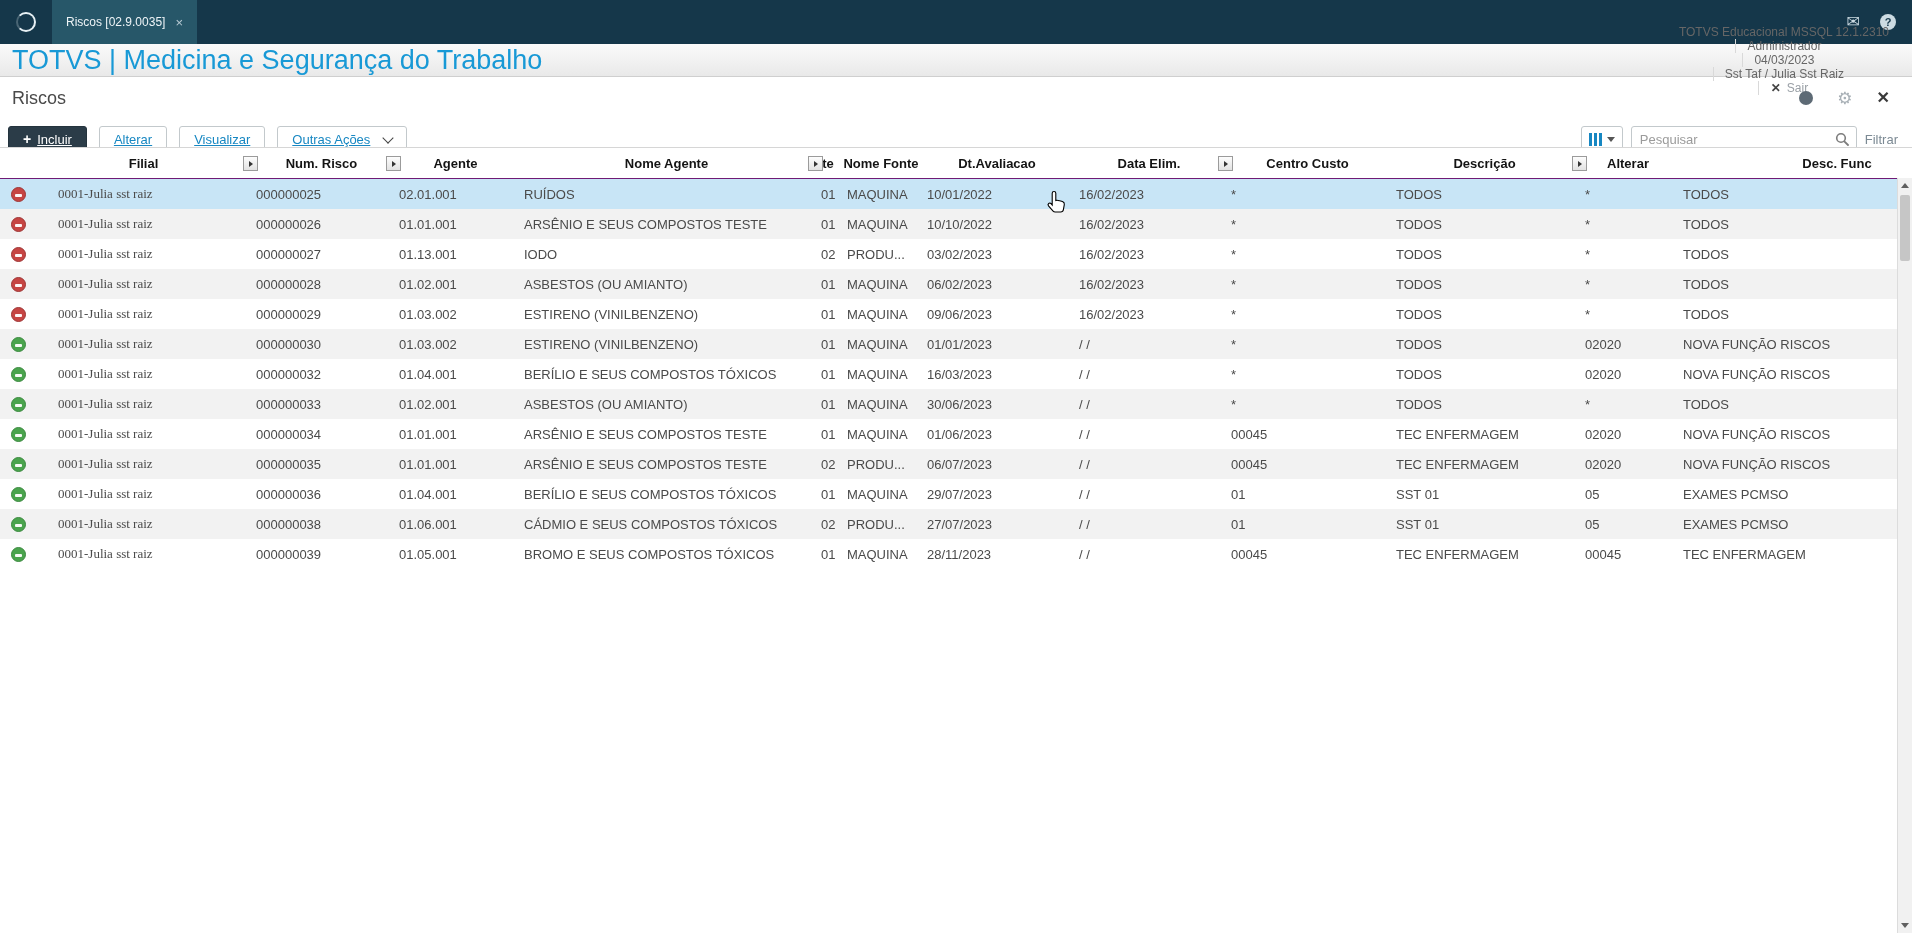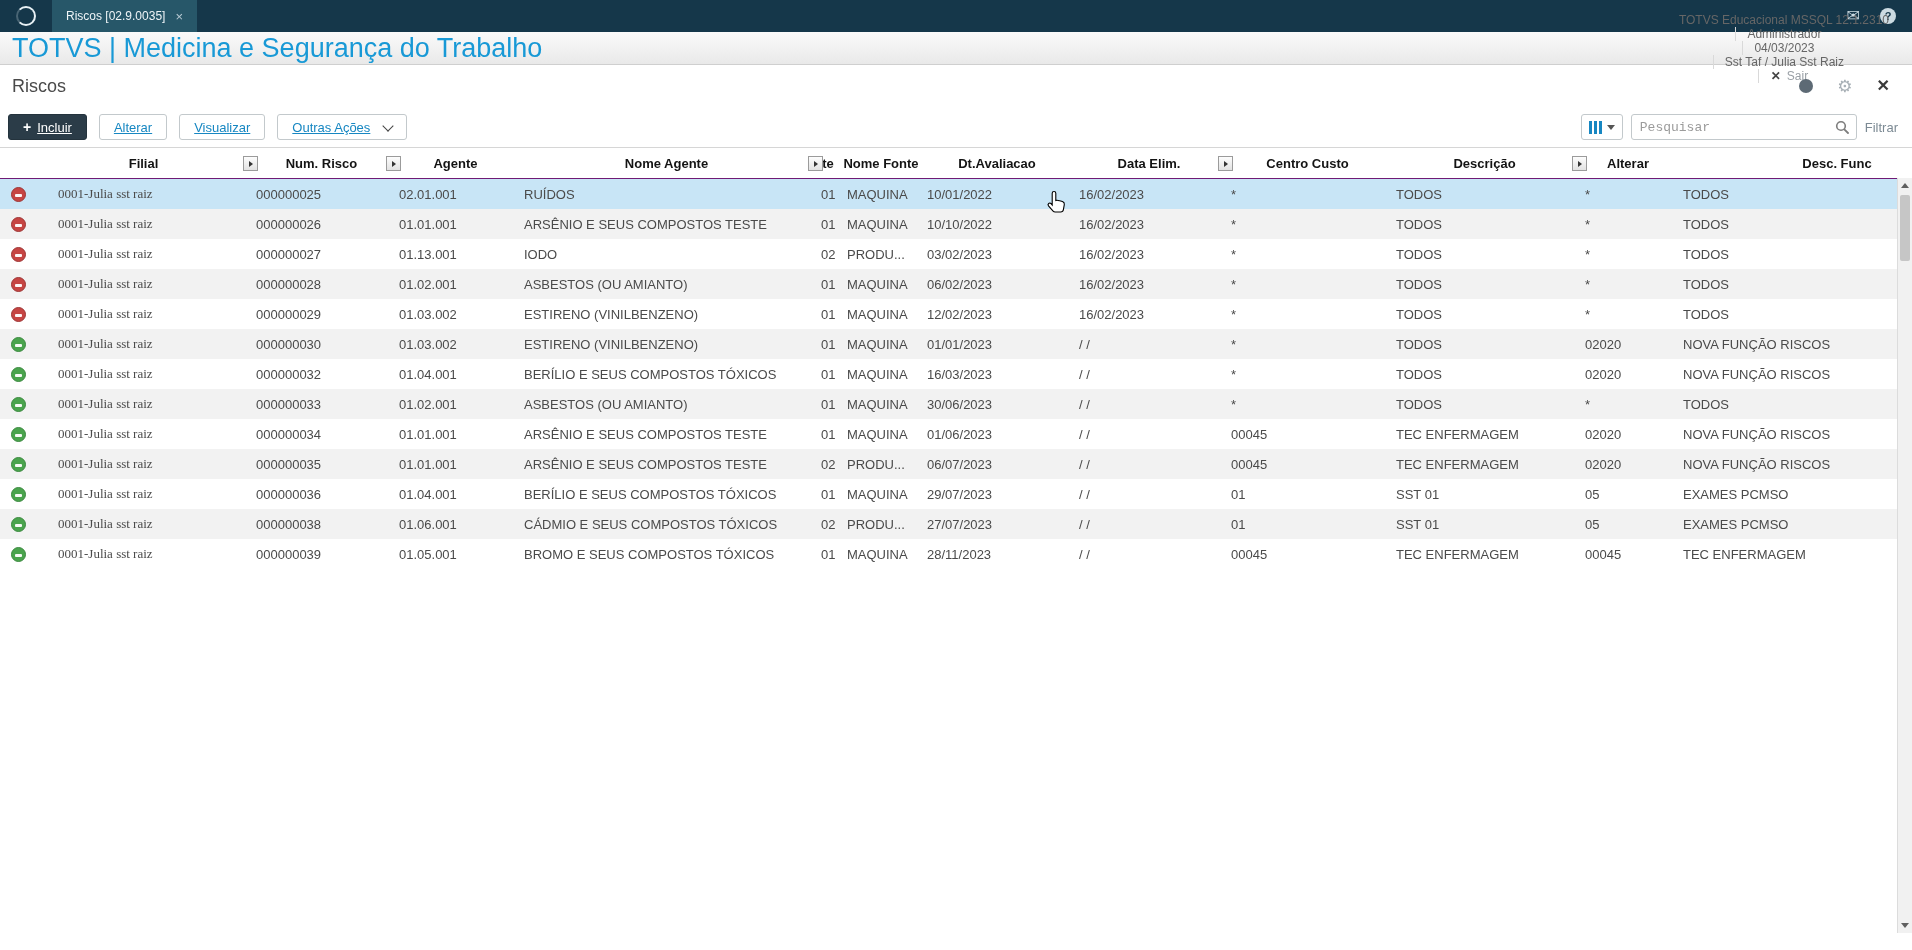--- a/index.html
+++ b/index.html
@@ -2,21 +2,21 @@
 <html><head>
 <meta charset="utf-8">
 <style>
   html,body{margin:0;padding:0;background:#fff;}
   body{
     width:1912px;height:950px;overflow:hidden;position:relative;
     font-family:"Liberation Sans", sans-serif;
     -webkit-font-smoothing:antialiased;
   }
   
-  .topbar{height:32px;background:#15374a;display:flex;align-items:stretch;color:#dfe9ee;}
+  .topbar{height:44px;background:#15374a;display:flex;align-items:stretch;color:#dfe9ee;}
   .logo-wrap{width:52px;display:flex;align-items:center;justify-content:center;}
   .logo{width:20px;height:20px;box-sizing:border-box;border-radius:50%;
         border:2.5px solid #e8f1f5;border-left-color:rgba(232,241,245,.25);}
   .tab{display:flex;align-items:center;gap:10px;padding:0 14px;background:#275769;
        font-size:12px;color:#eef4f7;white-space:nowrap;}
   .tab-close{color:#b9cbd4;font-size:13px;line-height:1;}
   .topbar-right{margin-left:auto;display:flex;align-items:center;gap:20px;padding-right:16px;}
   .mail-icon{font-size:16px;color:#ccdbe2;line-height:1;}
   .help-icon{width:16px;height:16px;border-radius:50%;background:#ccdbe2;color:#15374a;
              font-size:11px;font-weight:bold;display:flex;align-items:center;justify-content:center;}
@@ -51,21 +51,21 @@
   .toolbar-right{margin-left:auto;display:flex;align-items:center;gap:8px;padding-right:6px;}
   .colpick-btn{height:26px;padding:0 7px;background:#fff;border:1px solid #c3c9cc;border-radius:3px;
                display:flex;align-items:center;gap:5px;box-sizing:border-box;}
   .cols-icon{display:flex;gap:2px;align-items:center;}
   .cols-icon i{display:block;width:3px;height:13px;background:#1787c2;}
   .dd-arrow{width:0;height:0;border-left:4px solid transparent;border-right:4px solid transparent;
             border-top:5px solid #555;}
   .search-box{position:relative;width:226px;height:26px;border:1px solid #c3c9cc;border-radius:3px;
               background:#fff;display:flex;align-items:center;box-sizing:border-box;}
   .search-box input{border:0;outline:0;flex:1;min-width:0;font-size:13px;padding:0 8px;color:#333;
-                    background:transparent;font-family:Liberation Mono, monospace;}
+                    background:transparent;font-family:Liberation Sans, sans-serif;}
   .search-box input::placeholder{color:#9b9b9b;}
   .mag{margin-right:7px;display:flex;}
   .filtrar{font-size:13px;color:#7c8a94;white-space:nowrap;}
   
   .grid{position:absolute;left:0;right:0;top:147px;bottom:0;border-top:1px solid #d6d6d6;
         overflow:hidden;background:#fff;}
   .grid-clip{width:1897px;height:100%;overflow:hidden;}
   table{border-collapse:collapse;table-layout:fixed;width:1997px;}
   col.w-status{width:37px;} col.w-filial{width:213px;} col.w-num{width:143px;}
   col.w-agente{width:125px;} col.w-nomeagente{width:297px;} col.w-fonte{width:26px;}
@@ -282,21 +282,21 @@
             <td class="c-desc_func">TODOS</td>
           </tr>
           <tr class="odd">
             <td class="c-status"><span class="dot red"></span></td>
             <td class="c-filial">0001-Julia sst raiz</td>
             <td class="c-num_risco">000000029</td>
             <td class="c-agente">01.03.002</td>
             <td class="c-nome_agente">ESTIRENO (VINILBENZENO)</td>
             <td class="c-fonte">01</td>
             <td class="c-nome_fonte">MAQUINA</td>
-            <td class="c-dt_avaliacao">12/02/2023</td>
+            <td class="c-dt_avaliacao">09/06/2023</td>
             <td class="c-data_elim">16/02/2023</td>
             <td class="c-centro_custo">*</td>
             <td class="c-descricao">TODOS</td>
             <td class="c-funcao">*</td>
             <td class="c-desc_func">TODOS</td>
           </tr>
           <tr class="even">
             <td class="c-status"><span class="dot green"></span></td>
             <td class="c-filial">0001-Julia sst raiz</td>
             <td class="c-num_risco">000000030</td>

